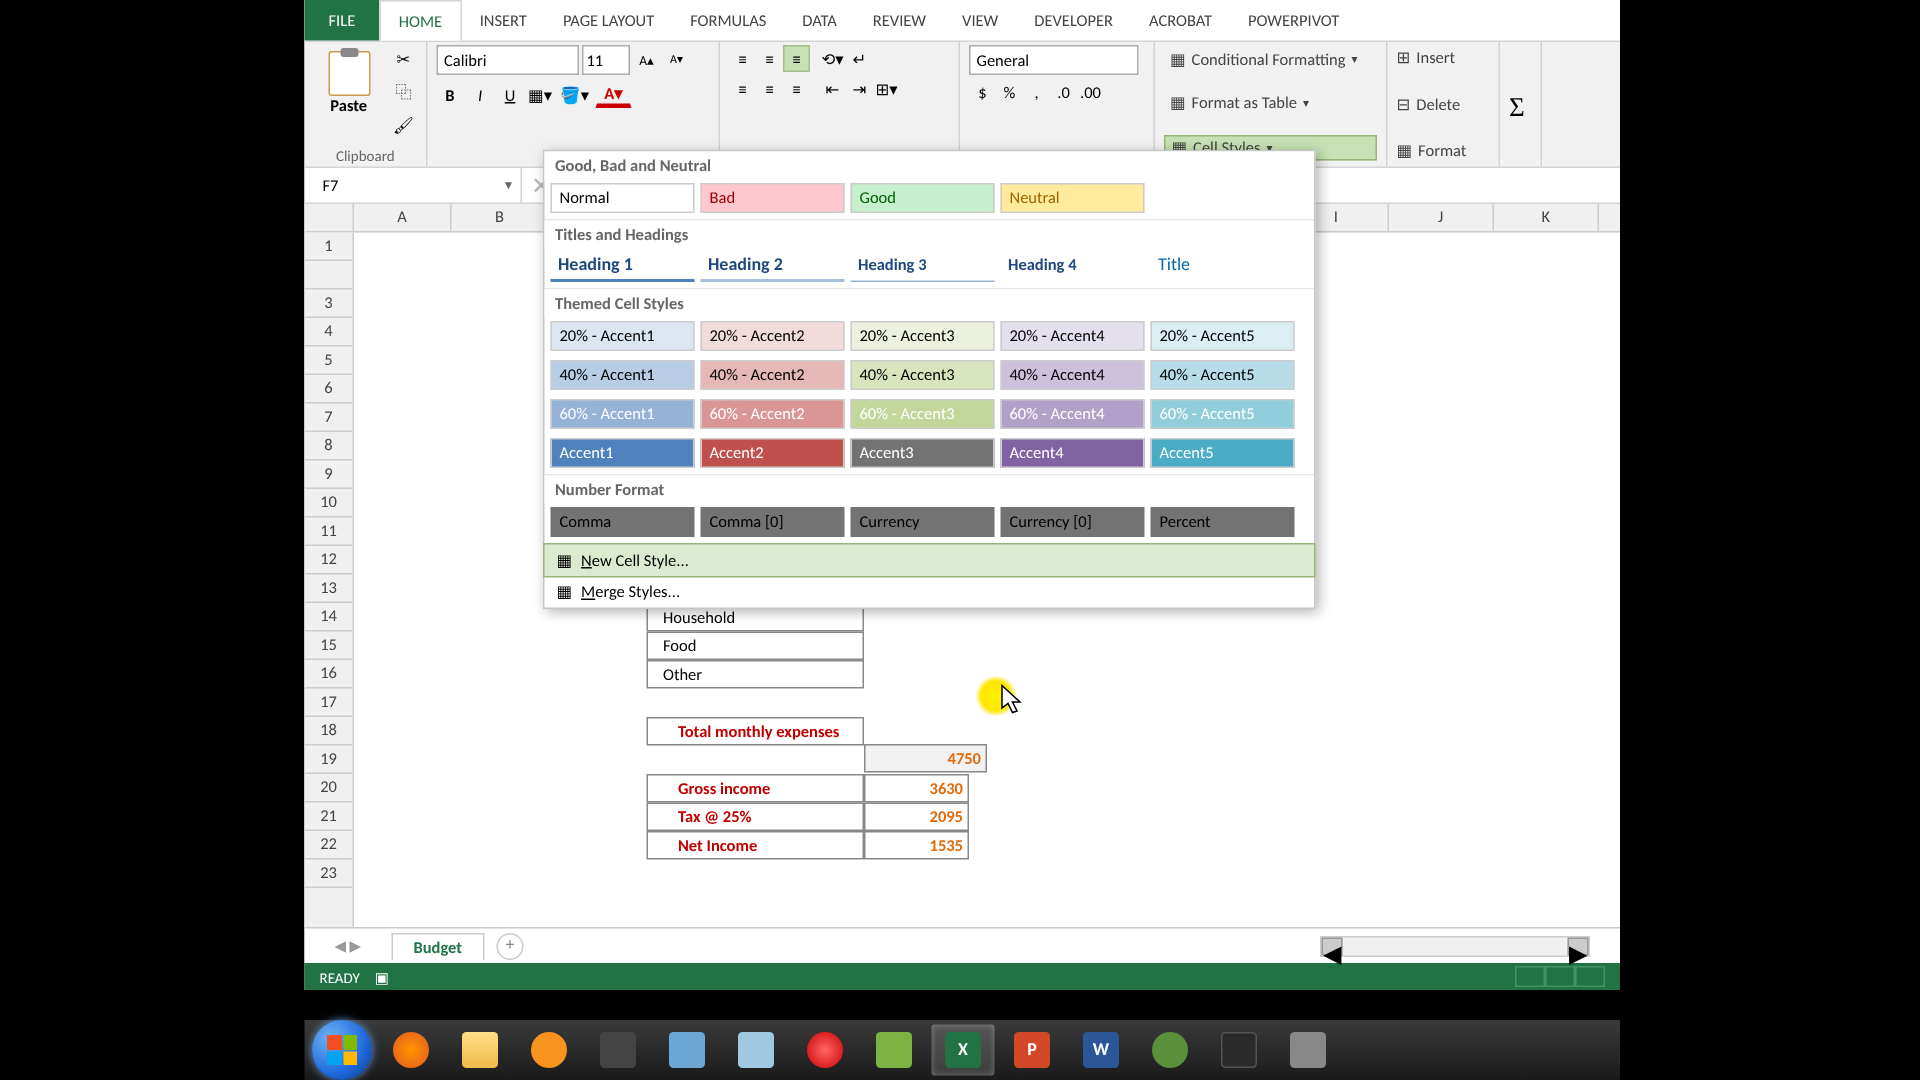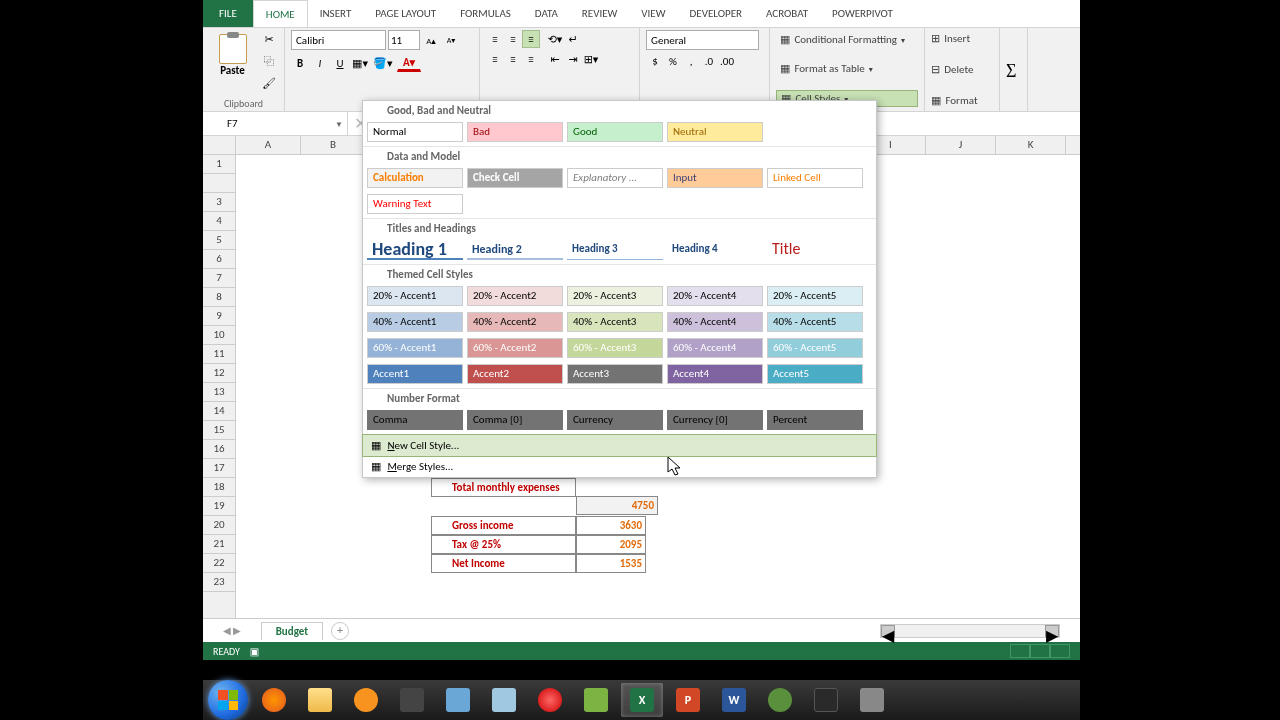--- a/index.html
+++ b/index.html
@@ -25,21 +25,21 @@
 .number-group { display:flex; flex-direction:column; gap:2px;}
 .number-combo { width:113px; height:20px; border:1px solid #ababab; font-size:11px; padding:0 4px; background:#fff;}
 .styles-group { display:flex; flex-direction:column; gap:3px; padding:4px 6px;}
 .styles-item { font-size:11px; color:#444; display:flex; align-items:center; gap:4px; cursor:pointer; padding:1px 4px; white-space:nowrap;}
 .styles-item.active { background:#c7e0b4; border:1px solid #97b479;}
 .cells-group { display:flex; flex-direction:column; gap:3px; padding:4px 6px; font-size:11px; color:#444;}
 .cells-item { display:flex; align-items:center; gap:4px; cursor:pointer;}
 .editing-group { width:28px; display:flex; align-items:flex-start; justify-content:center; padding-top:4px;}
 .sigma { font-size:18px; font-family:"Times New Roman",serif; }
 .fx-bar { height:24px; border-bottom:1px solid #d4d4d4; display:flex; align-items:stretch; background:#fff;}
-.name-box { width:145px; border-right:1px solid #d4d4d4; display:flex; align-items:center; padding:0 24px; font-size:11px; position:relative;}
+.name-box { width:145px; border-right:1px solid #d4d4d4; display:flex; align-items:center; padding:0 12px; font-size:11px; position:relative;}
 .name-box .dd { position:absolute; right:4px; font-size:8px; color:#666;}
 .fx-btns { display:flex; align-items:center; gap:4px; padding:0 6px; border-right:1px solid #d4d4d4; color:#999;}
 .fx-input { flex:1; display:flex; align-items:center; padding:0 6px; font-size:11px;}
 .fx-label { font-style:italic; color:#666; padding:0 6px;}
 .grid-wrap { flex:1; display:flex; overflow:hidden; background:#fff; position:relative;}
 .row-headers { width:33px; background:#f0f0f0; border-right:1px solid #ccc;}
 .row-h { height:19px; border-bottom:1px solid #ccc; font-size:11px; text-align:center; line-height:18px; color:#444;}
 .col-headers { height:19px; background:#f0f0f0; display:flex; border-bottom:1px solid #ccc;}
 .col-h { border-right:1px solid #ccc; font-size:11px; text-align:center; line-height:18px; color:#444;}
 .cells { position:relative; flex:1;}
@@ -54,38 +54,38 @@
 .sheet-add { width:18px; height:18px; border:1px solid #ccc; border-radius:50%; text-align:center; font-size:12px; margin-left:8px; color:#888; line-height:15px;}
 .hscroll { position:absolute; right:20px; width:180px; height:14px; background:#f0f0f0; border:1px solid #ccc; display:flex;}
 .hscroll .thumb { width:14px; background:#ccc; border:1px solid #999;}
 .status-bar { height:18px; background:#217346; color:#fff; font-size:10px; display:flex; align-items:center; padding:0 10px; justify-content:space-between;}
 .status-right { display:flex; gap:10px; align-items:center;}
 .view-btns { display:flex; gap:0;}
 .view-btn { width:20px; height:14px; border:1px solid #419564; background:#217346;}
 
 .gallery { position:absolute; left:362px; top:100px; width:515px; background:#fff; border:1px solid #c6c6c6; box-shadow:2px 2px 8px rgba(0,0,0,0.3); z-index:100; font-size:11px;}
 .gallery-section { border-bottom:1px solid #e5e5e5;}
-.gallery-hdr { font-size:11px; color:#666; font-weight:bold; padding:3px 24px; background:#fff;}
+.gallery-hdr { font-size:11px; color:#666; font-weight:bold; padding:3px 7px; background:#fff;}
 .gallery-row { display:flex; padding:2px 4px 4px 4px; gap:4px;}
 .swatch { width:96px; height:20px; border:1px solid #ccc; font-size:11px; padding:0 5px; line-height:18px; overflow:hidden; cursor:pointer; text-align:left;}
 .swatch.normal { background:#fff; color:#000;}
 .swatch.bad { background:#ffc7ce; color:#9c0006;}
 .swatch.good { background:#c6efce; color:#006100;}
 .swatch.neutral { background:#ffeb9c; color:#9c6500;}
 .swatch.calc-s { background:#f2f2f2; color:#fa7d00; font-weight:bold;}
 .swatch.check { background:#a5a5a5; color:#fff; font-weight:bold;}
 .swatch.explan { background:#fff; color:#7f7f7f; font-style:italic;}
 .swatch.input { background:#ffcc99; color:#3f3f76;}
 .swatch.linked { background:#fff; color:#fa7d00;}
 .swatch.warn { background:#fff; color:#ff0000;}
-.swatch.h1 { font-size:18px; font-weight:bold; color:#1f497d; border:none; border-bottom:2px solid #4f81bd;}
+.swatch.h1 { font-size:12px; font-weight:bold; color:#1f497d; border:none; border-bottom:2px solid #4f81bd;}
 .swatch.h2 { font-size:12px; font-weight:bold; color:#1f497d; border:none; border-bottom:2px solid #a7bfde;}
 .swatch.h3 { font-size:11px; font-weight:bold; color:#1f497d; border:none; border-bottom:1px solid #95b3d7;}
 .swatch.h4 { font-size:11px; font-weight:bold; color:#1f497d; border:none;}
-.swatch.title-s { font-size:16px; color:#b91c1c; border:none;}
+.swatch.title-s { font-size:12px; color:#0369a1; border:none;}
 .swatch.a1-20 { background:#dce6f1; color:#000;} .swatch.a2-20 { background:#f2dcdb;} .swatch.a3-20 { background:#ebf1de;} .swatch.a4-20 { background:#e4dfec;} .swatch.a5-20 { background:#daeef3;}
 .swatch.a1-40 { background:#b8cce4;} .swatch.a2-40 { background:#e6b8b7;} .swatch.a3-40 { background:#d8e4bc;} .swatch.a4-40 { background:#ccc0da;} .swatch.a5-40 { background:#b7dee8;}
 .swatch.a1-60 { background:#95b3d7; color:#fff;} .swatch.a2-60 { background:#da9694; color:#fff;} .swatch.a3-60 { background:#c4d79b; color:#fff;} .swatch.a4-60 { background:#b1a0c7; color:#fff;} .swatch.a5-60 { background:#92cddc; color:#fff;}
 .swatch.a1 { background:#4f81bd; color:#fff;} .swatch.a2 { background:#c0504d; color:#fff;} .swatch.a3 { background:#737373; color:#fff;} .swatch.a4 { background:#8064a2; color:#fff;} .swatch.a5 { background:#4bacc6; color:#fff;}
 .swatch.nf { background:#737373; color:#000; border:1px solid transparent;}
 .gallery-cmd { display:flex; align-items:center; gap:6px; padding:4px 8px; cursor:pointer;}
 .gallery-cmd.hover { background:#dcead0; outline:1px solid #97b479;}
 .gallery-cmd .u { text-decoration:underline;}
 .cursor-ptr { position:absolute; left:460px; top:458px; z-index:200; pointer-events:none;}
 .highlight { position:absolute; width:28px; height:28px; border-radius:50%; background:radial-gradient(circle,#fff200 0%,#ffe600 50%,rgba(255,230,0,0) 70%); pointer-events:none;}
@@ -342,33 +342,20 @@
   <div class="gallery-section">
     <div class="gallery-hdr">Good, Bad and Neutral</div>
     <div class="gallery-row">
       <div class="swatch normal">Normal</div>
       <div class="swatch bad">Bad</div>
       <div class="swatch good">Good</div>
       <div class="swatch neutral">Neutral</div>
     </div>
   </div>
   <div class="gallery-section">
-    <div class="gallery-hdr">Data and Model</div>
-    <div class="gallery-row">
-      <div class="swatch calc-s">Calculation</div>
-      <div class="swatch check">Check Cell</div>
-      <div class="swatch explan">Explanatory ...</div>
-      <div class="swatch input">Input</div>
-      <div class="swatch linked">Linked Cell</div>
-    </div>
-    <div class="gallery-row">
-      <div class="swatch warn">Warning Text</div>
-    </div>
-  </div>
-  <div class="gallery-section">
     <div class="gallery-hdr">Titles and Headings</div>
     <div class="gallery-row">
       <div class="swatch h1">Heading 1</div>
       <div class="swatch h2">Heading 2</div>
       <div class="swatch h3">Heading 3</div>
       <div class="swatch h4">Heading 4</div>
       <div class="swatch title-s">Title</div>
     </div>
   </div>
   <div class="gallery-section">

